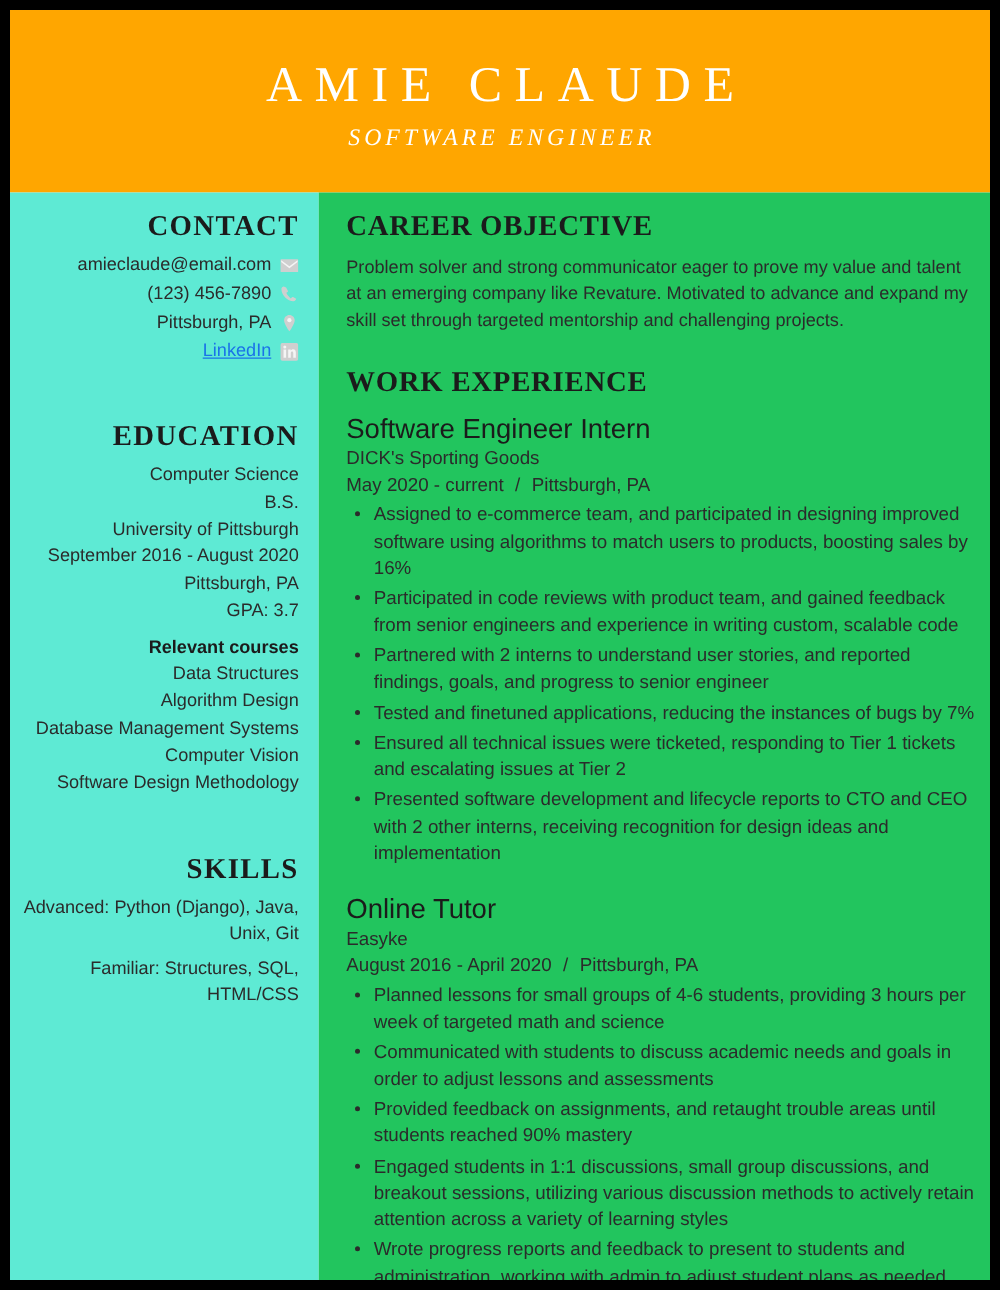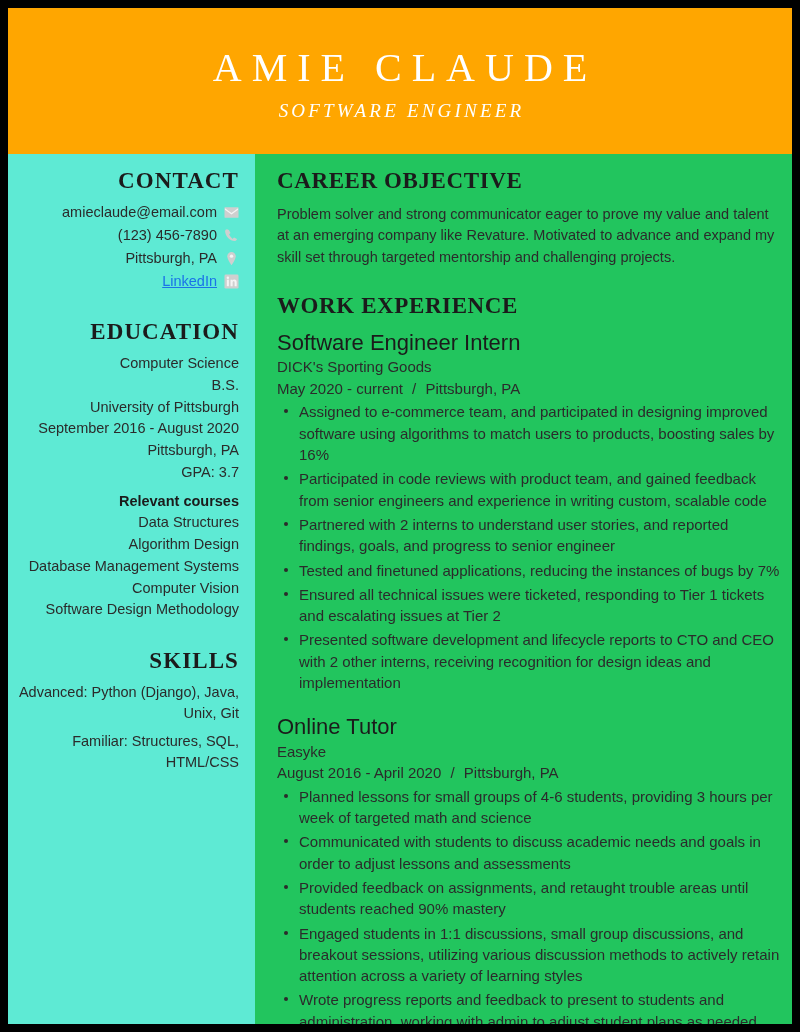--- a/index.html
+++ b/index.html
@@ -74,21 +74,21 @@
 
   
   .side-heading {
     font-family: "Liberation Serif", serif;
     font-weight: bold;
     font-size: 23px;
     letter-spacing: 1.1px;
     color: #1b1b1b;
     margin-bottom: 8px;
   }
-  .side-heading.sp-top { margin-top: 27px; }
+  .side-heading.sp-top { margin-top: 44px; }
 
   .contact-row {
     display: flex;
     align-items: center;
     justify-content: flex-end;
     gap: 7px;
     font-size: 14.5px;
     color: #2b2b2b;
     line-height: 1.45;
     margin-bottom: 2px;

